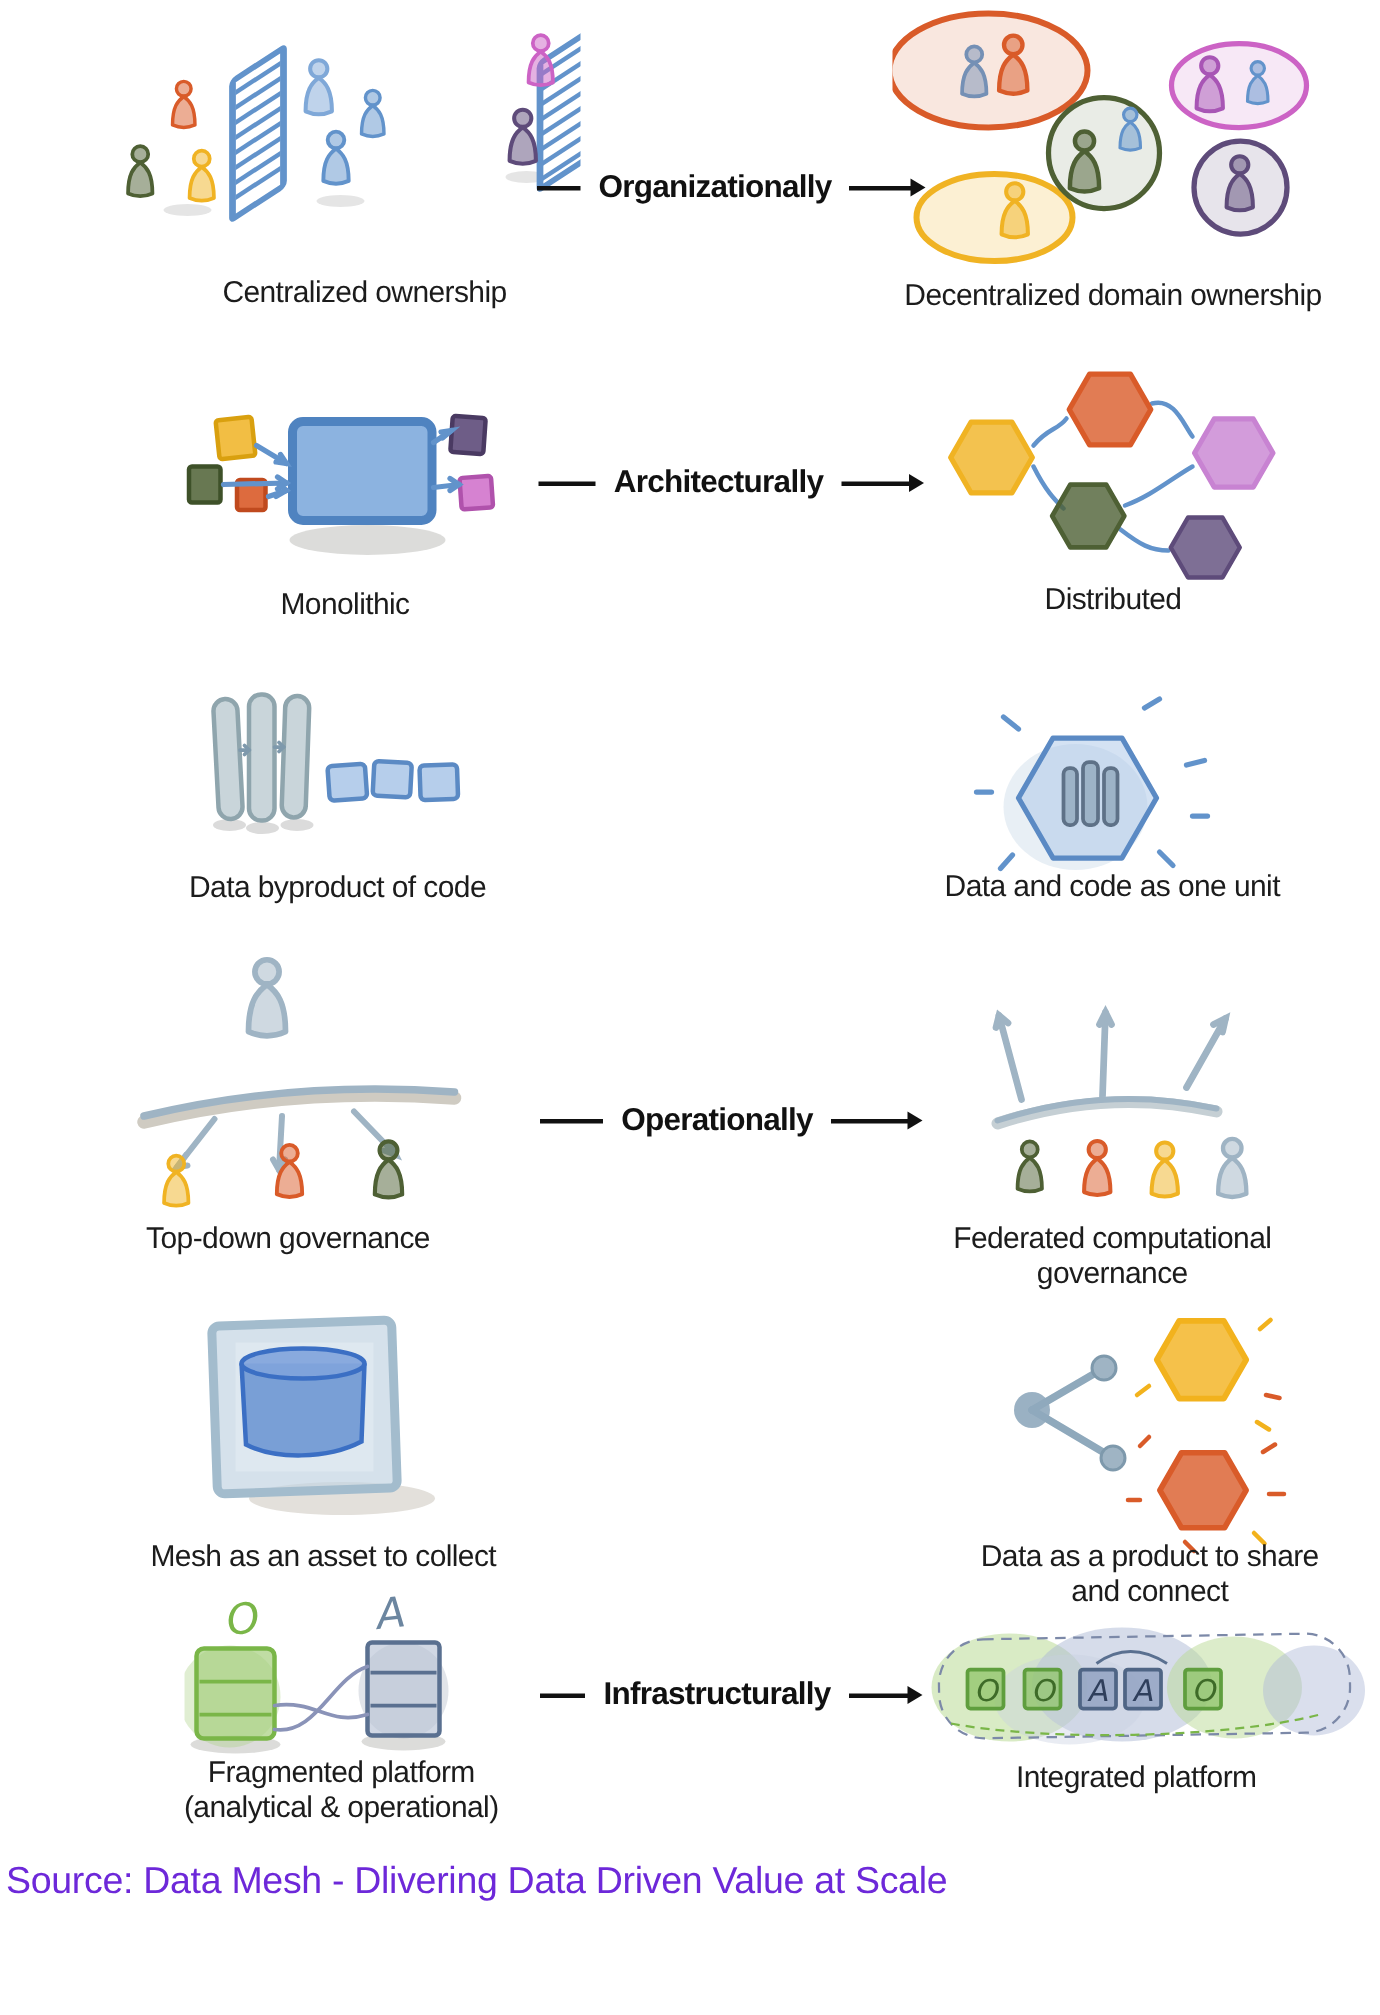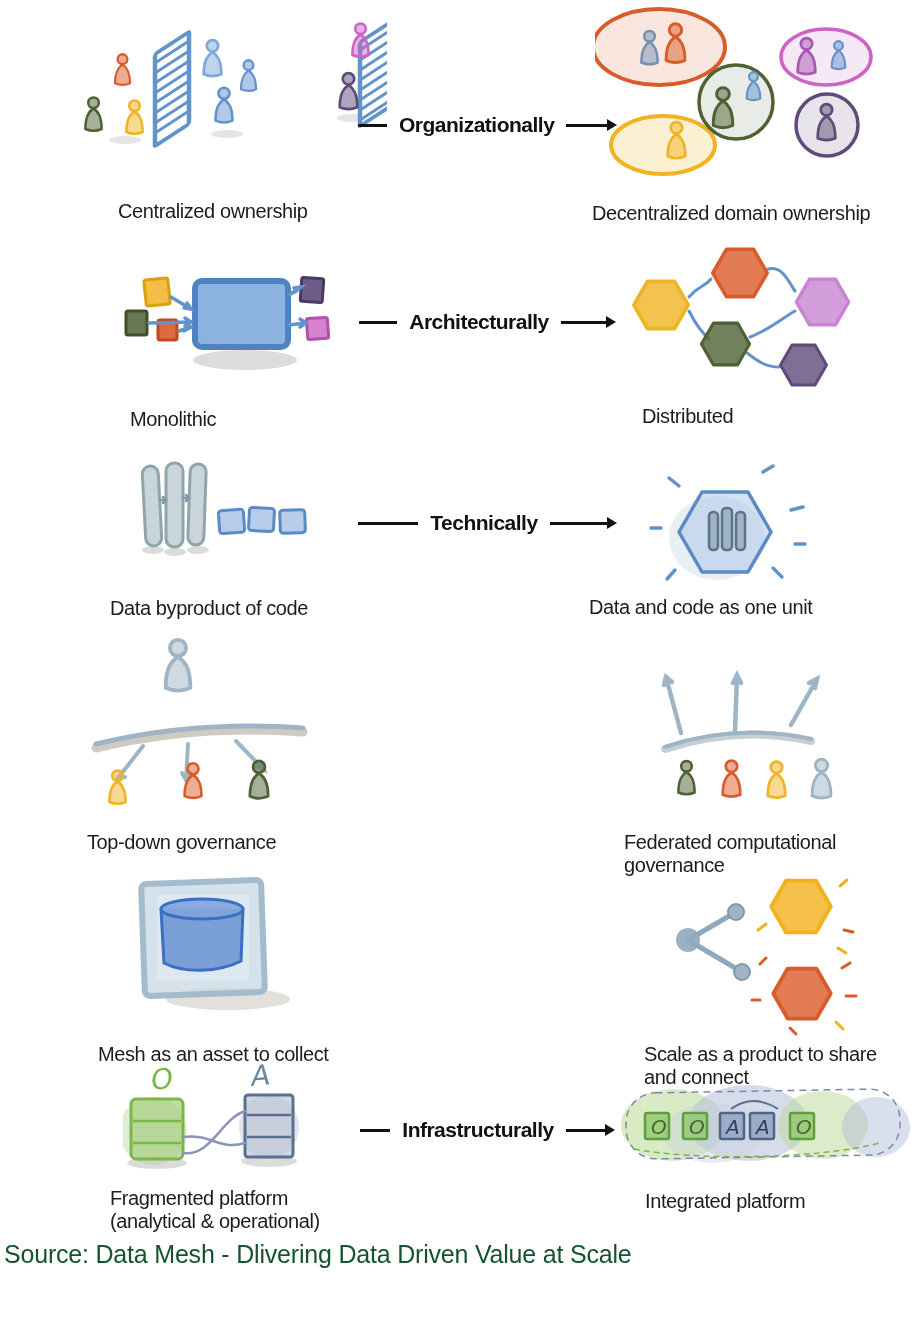--- a/index.html
+++ b/index.html
@@ -1,28 +1,28 @@
 <!DOCTYPE html>
 <html><head>
 <meta charset="utf-8">
 <style>
   html,body{margin:0;padding:0;background:#fff;}
   #canvas{position:relative;width:920px;height:1343px;background:#ffffff;overflow:hidden;
           font-family:"Liberation Sans",sans-serif;color:#1c1c1c;}
   .panel{position:absolute;}
-  .caption{position:absolute;text-align:left;font-size:20px;line-height:23px;
-           letter-spacing:-0.4px;color:#1c1c1c;white-space:pre-line;margin-top:16px;}
+  .caption{position:absolute;text-align:center;font-size:20px;line-height:23px;
+           letter-spacing:-0.4px;color:#1c1c1c;white-space:pre-line;}
   .axis{position:absolute;display:flex;align-items:center;justify-content:center;gap:12px;height:28px;}
   .axis-word{font-weight:bold;font-size:21px;letter-spacing:-0.5px;color:#111;white-space:nowrap;}
   .axis-dash{height:3px;background:#111;}
   .axis-arrow{position:relative;height:3px;background:#111;}
   .axis-arrow::after{content:"";position:absolute;right:-9px;top:50%;transform:translateY(-50%);
            width:0;height:0;border-left:10px solid #111;border-top:6px solid transparent;
            border-bottom:6px solid transparent;}
-  .footer-line{position:absolute;left:4px;font-size:25px;letter-spacing:-0.2px;color:#14532d;}
+  .footer-line{position:absolute;left:4px;font-size:25px;letter-spacing:-0.2px;color:#6d28d9;}
   svg{display:block;}
   .svgletter{font-family:"DejaVu Sans",sans-serif;font-style:italic;}
 </style>
 </head>
 <body>
 
 <div id="canvas">
 
   <svg width="0" height="0" style="position:absolute" aria-hidden="true">
     <defs>
@@ -175,27 +175,22 @@
       <line x1="24" y1="20" x2="34" y2="28"></line>
       <line x1="118" y1="14" x2="128" y2="8"></line>
       <line x1="146" y1="52" x2="158" y2="49"></line>
       <line x1="6" y1="70" x2="16" y2="70"></line>
       <line x1="128" y1="110" x2="137" y2="119"></line>
       <line x1="30" y1="112" x2="22" y2="121"></line>
       <line x1="150" y1="86" x2="160" y2="86"></line>
     </g>
   </svg>
 
-  <div class="axis" style="left:358px;top:509px;width:250px">
-    <span class="axis-dash" style="width:64px"></span>
-    <span class="axis-word">Technically</span>
-    <span class="axis-arrow" style="width:62px"></span>
-  </div>
   <div class="caption" style="left:110px;top:581px;width:230px">Data byproduct of code</div>
-  <div class="caption" style="left:589px;top:580px;width:235px">Data and code as one unit</div>
+  <div class="caption" style="left:624px;top:580px;width:235px">Data and code as one unit</div>
 
   <svg class="panel" style="left:88px;top:628px" width="225" height="190" viewBox="0 0 225 190">
     <use href="#meeple" x="71" y="4" width="38" height="66" style="color:#9FB4C4"></use>
     <path d="M8,120 Q108,96 215,104" stroke="#CFCBC2" stroke-width="9" fill="none" stroke-linecap="round"></path>
     <path d="M8,116 Q108,92 215,100" stroke="#9FB4C4" stroke-width="5" fill="none" stroke-linecap="round"></path>
     <g stroke="#9FB4C4" stroke-width="4" fill="none" stroke-linecap="round">
       <path d="M55,118 L30,150"></path>
         <path d="M36,142 L30,150 L37,149"></path>
       <path d="M100,116 L98,152"></path>
         <path d="M94,145 L98,152 L102,145"></path>
@@ -217,20 +212,25 @@
         <path d="M176,30 L184,26 L182,35"></path>
     </g>
     <path d="M32,96 Q105,72 178,88" stroke="#C5CFD4" stroke-width="8" fill="none" stroke-linecap="round"></path>
     <path d="M32,94 Q105,70 178,86" stroke="#9FB4C4" stroke-width="4" fill="none" stroke-linecap="round"></path>
     <use href="#meeple" x="41" y="102" width="25" height="45" style="color:#4E6034"></use>
     <use href="#meeple" x="85" y="102" width="27" height="47" style="color:#D95B29"></use>
     <use href="#meeple" x="130" y="104" width="27" height="45" style="color:#F0B323"></use>
     <use href="#meeple" x="174" y="102" width="29" height="47" style="color:#9FB4C4"></use>
   </svg>
 
+  <div class="axis" style="left:358px;top:733px;width:250px">
+    <span class="axis-dash" style="width:42px"></span>
+    <span class="axis-word">Operationally</span>
+    <span class="axis-arrow" style="width:52px"></span>
+  </div>
   <div class="caption" style="left:87px;top:815px;width:210px">Top-down governance</div>
   <div class="caption" style="left:624px;top:815px;width:235px">Federated computational
 governance</div>
 
   <svg class="panel" style="left:133px;top:873px" width="180" height="145" viewBox="0 0 180 145">
     <ellipse cx="95" cy="126" rx="62" ry="11" fill="#B9B2A6" opacity="0.4"></ellipse>
     <rect x="10" y="9" width="120" height="112" rx="5" fill="#C3D4E2" fill-opacity="0.7" stroke="#A3BCCD" stroke-width="6" transform="rotate(-2 70 65)"></rect>
     <rect x="24" y="22" width="92" height="86" fill="#E8EFF5" opacity="0.5"></rect>
     <g>
       <path d="M28,36 L31,90 C50,100 85,100 108,88 L110,36" fill="#5F8CD0" fill-opacity="0.8" stroke="#3B6FC4" stroke-width="3"></path>
@@ -256,21 +256,21 @@
       <line x1="112" y1="96" x2="118" y2="90" stroke="#D95B29"></line>
       <line x1="194" y1="100" x2="202" y2="95" stroke="#D95B29"></line>
       <line x1="198" y1="128" x2="208" y2="128" stroke="#D95B29"></line>
       <line x1="188" y1="154" x2="195" y2="161" stroke="#F2B21D"></line>
       <line x1="142" y1="160" x2="148" y2="166" stroke="#D95B29"></line>
       <line x1="112" y1="132" x2="104" y2="132" stroke="#D95B29"></line>
     </g>
   </svg>
 
   <div class="caption" style="left:98px;top:1027px;width:235px">Mesh as an asset to collect</div>
-  <div class="caption" style="left:644px;top:1027px;width:245px">Scale as a product to share
+  <div class="caption" style="left:644px;top:1027px;width:245px">Data as a product to share
 and connect</div>
 
   <svg class="panel" style="left:123px;top:1053px" width="205" height="125" viewBox="0 0 205 125">
     <ellipse cx="34" cy="110" rx="30" ry="6" fill="#8a8a84" opacity="0.3"></ellipse>
     <ellipse cx="146" cy="108" rx="28" ry="6" fill="#8a8a84" opacity="0.3"></ellipse>
     <ellipse cx="30" cy="78" rx="34" ry="34" fill="#A5CE7E" opacity="0.35"></ellipse>
     <ellipse cx="146" cy="74" rx="30" ry="32" fill="#9AA5B5" opacity="0.3"></ellipse>
     <text x="28" y="36" font-size="28" fill="#7AB648" class="svgletter" transform="rotate(-8 38 26)">O</text>
     <g>
       <rect x="8" y="46" width="52" height="60" rx="5" fill="#A5CE7E" fill-opacity="0.7" stroke="#7AB648" stroke-width="3"></rect>

